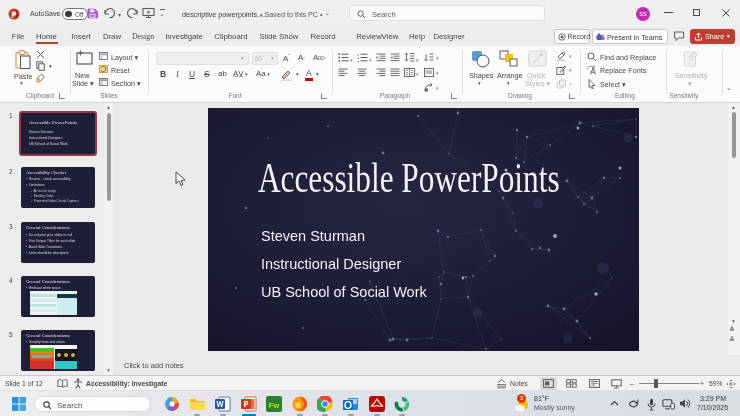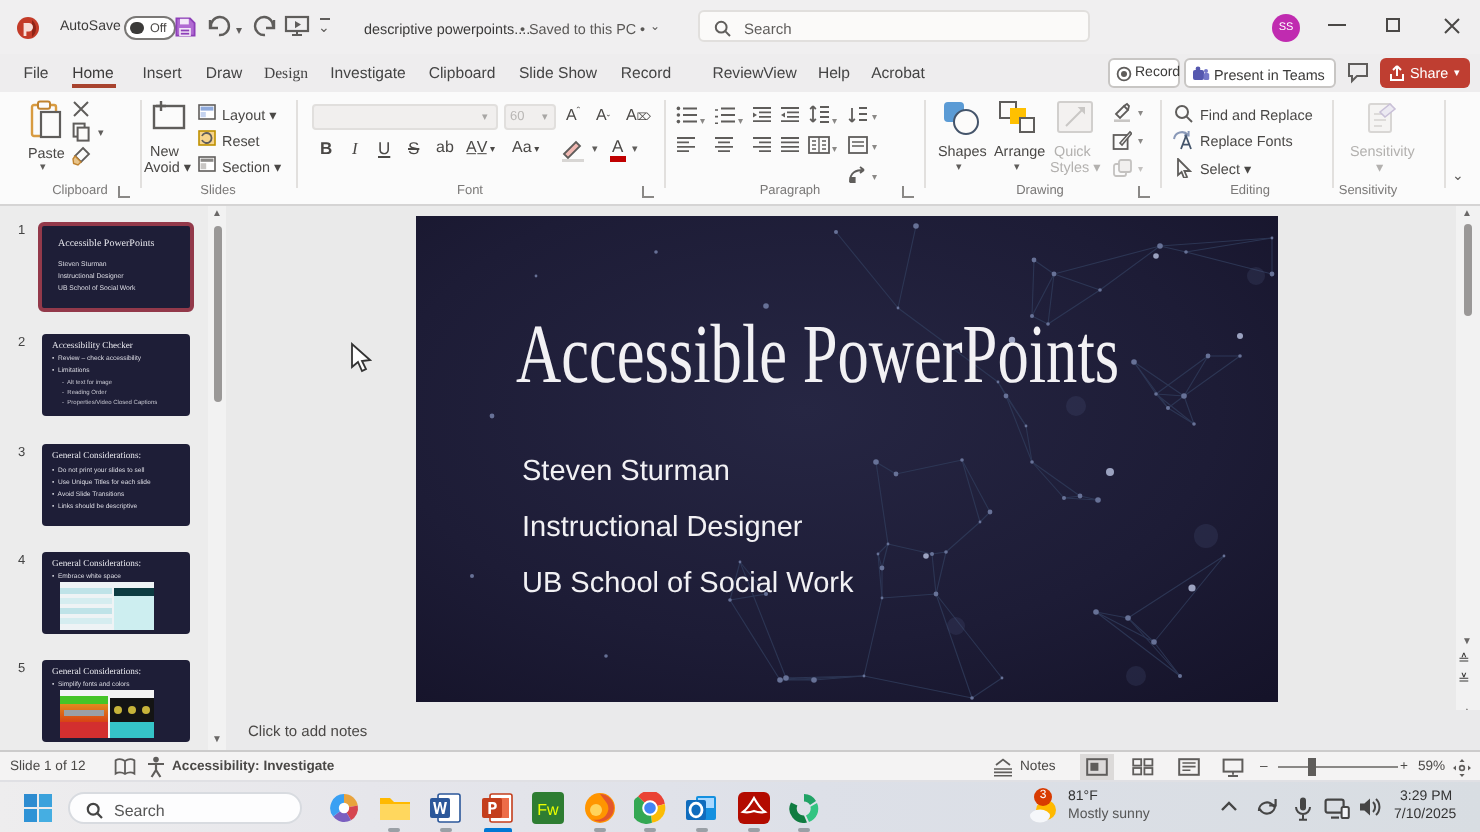--- a/index.html
+++ b/index.html
@@ -104,21 +104,21 @@
     <div class="tab" style="left:68px; width:26px;">Insert</div>
     <div class="tab" style="left:100px; width:24px;">Draw</div>
     <div class="tab" style="left:128px; width:30px;font-family:Liberation Serif, serif;">Design</div>
     <div class="tab" style="left:163px; width:42px;">Investigate</div>
     <div class="tab" style="left:210px; width:42px;">Clipboard</div>
     <div class="tab" style="left:257px; width:44px;">Slide Show</div>
     <div class="tab" style="left:307px; width:32px;">Record</div>
     <div class="tab" style="left:354px; width:30px;">Review</div>
     <div class="tab" style="left:379px; width:22px;">View</div>
     <div class="tab" style="left:406px; width:22px;">Help</div>
-    <div class="tab" style="left:432px; width:34px;">Acrobat</div>
+    <div class="tab" style="left:432px; width:34px;">Designer</div>
 
     <div class="abs" style="left:554px; top:1.5px; width:36px; height:15px; border:1px solid #c8c6c4; border-radius:3px; background:#fff;">
       <svg class="abs" style="left:2.5px; top:3.5px;" width="8" height="8" viewBox="0 0 8 8">
         <circle cx="4" cy="4" r="3.2" fill="none" stroke="#5f5d5b" stroke-width="0.9"></circle>
         <circle cx="4" cy="4" r="1.5" fill="#5f5d5b"></circle>
       </svg>
       <div class="abs" style="left:12.5px; top:3.8px; font-size:7px; color:#3b3a39;">Record</div>
     </div>
 
     <div class="abs" style="left:592px; top:1.5px; width:76px; height:15px; border:1px solid #c8c6c4; border-radius:3px; background:#fff;">
@@ -176,21 +176,21 @@
       <path d="M1.5 5 l3 3 l-1.5 1.5 l-2.2 -0.8 l-0.3 -2.2 z" fill="#e8c48a" stroke="#c08330" stroke-width="0.7"></path>
     </svg>
     <div class="glabel" style="left:-10px; width:100px;">Clipboard</div>
     <div class="launch" style="left:59px;"></div>
 
     <svg class="abs" style="left:76px; top:4px;" width="18" height="18" viewBox="0 0 18 18">
       <rect x="1" y="3" width="15" height="11" fill="none" stroke="#5f5d5b" stroke-width="1.2"></rect>
       <path d="M4.5 0.5 v5 M2 3 h5" stroke="#5f5d5b" stroke-width="1.2"></path>
     </svg>
     <div class="rtxt" style="left:75px; top:25px;">New</div>
-    <div class="rtxt" style="left:72px; top:33px;">Avoid ▾</div>
+    <div class="rtxt" style="left:72px; top:33px;">Slide ▾</div>
     <svg class="abs" style="left:99px; top:6px;" width="9" height="8" viewBox="0 0 9 8">
       <rect x="0.5" y="0.5" width="8" height="7" fill="#fff" stroke="#5f5d5b" stroke-width="0.8"></rect>
       <rect x="1.3" y="1.3" width="6.4" height="2" fill="#8faadc"></rect>
       <rect x="1.3" y="4" width="2.6" height="2.6" fill="#c5d3ef"></rect>
     </svg>
     <div class="rtxt" style="left:111px; top:7px;">Layout ▾</div>
     <svg class="abs" style="left:99px; top:19px;" width="9" height="8" viewBox="0 0 9 8">
       <rect x="0.5" y="0.5" width="8" height="7" fill="#f6d48c" stroke="#bf9000" stroke-width="0.8"></rect>
       <path d="M2 3 a2.5 2.5 0 1 1 0 2" fill="none" stroke="#5f5d5b" stroke-width="0.9"></path>
     </svg>

